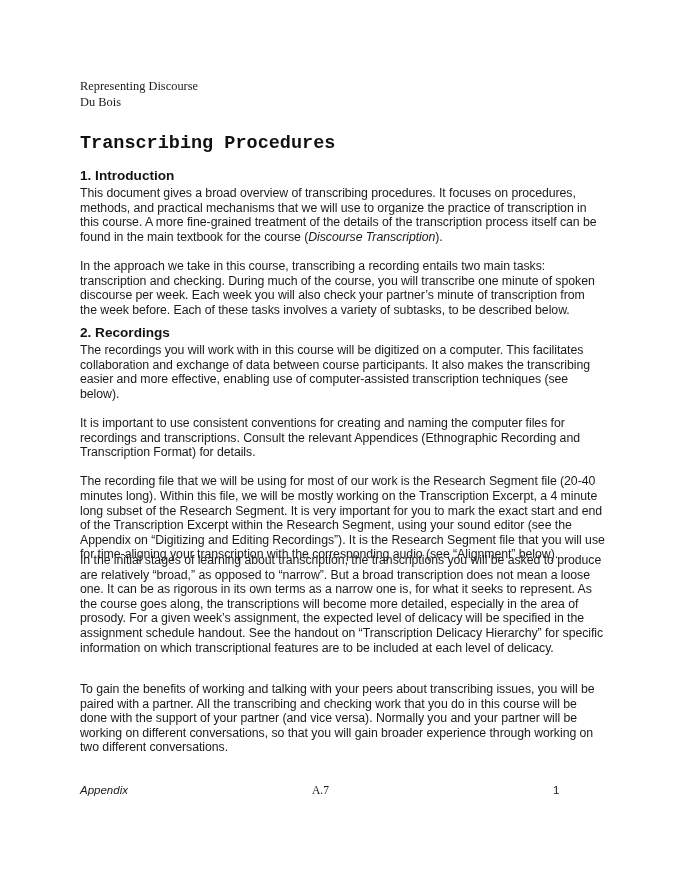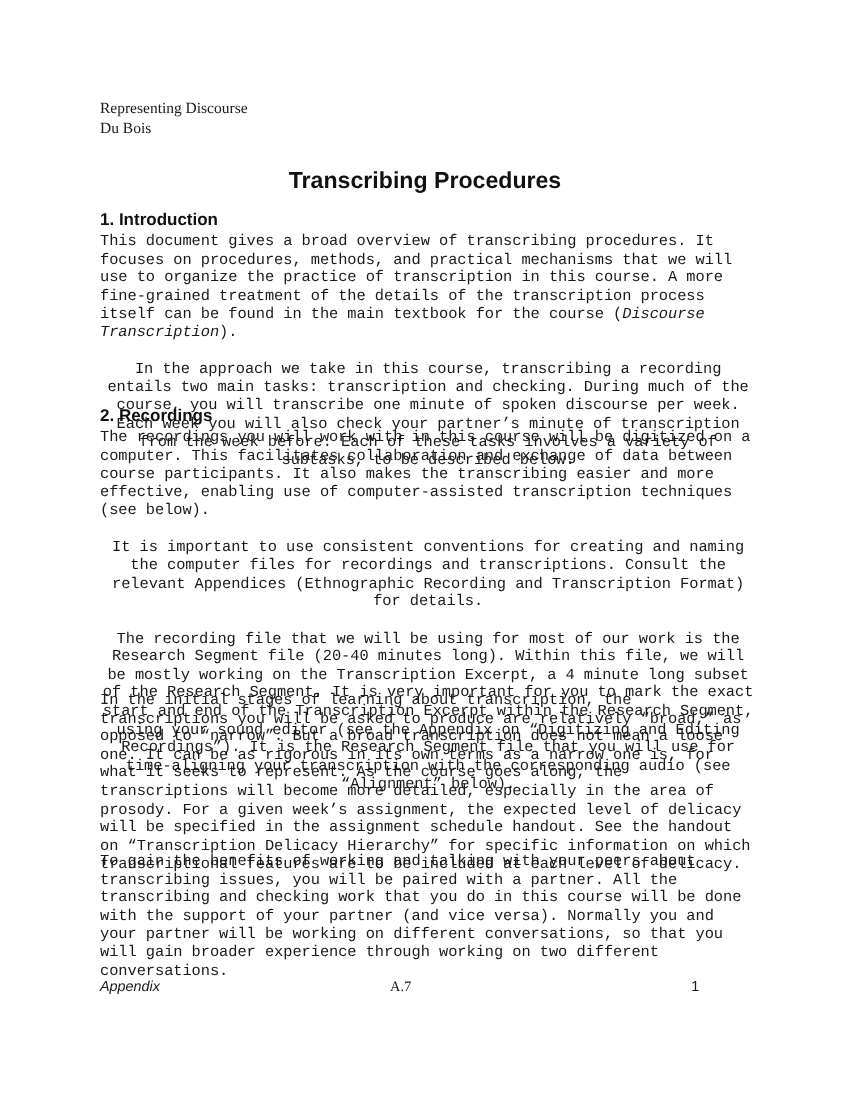--- a/index.html
+++ b/index.html
@@ -1,23 +1,23 @@
 <!DOCTYPE html>
 <html><head>
   <meta charset="utf-8">
   <style>
     html, body { margin: 0; padding: 0; background: #ffffff; }
     body { width: 680px; height: 880px; position: relative; overflow: hidden; color: #1a1a1a; }
     .page { position: absolute; left: 80px; top: 0; width: 525px; }
     .header { position: absolute; top: 79px; left: 0; font-family: Liberation Serif, serif; font-size: 12.4px; line-height: 15.5px; }
-    .title { position: absolute; top: 133px; left: 0; width: 520px; text-align: center; font-family: Liberation Sans, sans-serif; font-weight: bold; font-size: 18.5px; line-height: 22px; color: #111; }
+    .title { position: absolute; top: 133px; left: 0; width: 520px; font-family: Liberation Mono, monospace; font-weight: bold; font-size: 18.5px; line-height: 22px; color: #111; }
     .section { position: absolute; left: 0; width: 525px; }
     .section h2 { margin: 0; font-family: "Liberation Sans", sans-serif; font-weight: bold; font-size: 13.6px; line-height: 17px; color: #111; }
-    .section p { margin: 2px 0 0 0; font-family: Liberation Mono, monospace; font-size: 12.3px; line-height: 14.6px; color: #1a1a1a; letter-spacing: -0.05px; }
-    .section p + p { margin-top: 14.6px; text-align: center; }
+    .section p { margin: 2px 0 0 0; font-family: Liberation Sans, sans-serif; font-size: 12.3px; line-height: 14.6px; color: #1a1a1a; letter-spacing: -0.05px; }
+    .section p + p { margin-top: 14.6px; }
     .section p em { font-style: italic; }
     .footer { position: absolute; top: 783px; left: 0; width: 480px; font-family: "Liberation Sans", sans-serif; font-size: 11.5px; line-height: 14px; }
     .footer .left { position: absolute; left: 0; font-style: italic; }
     .footer .center { position: absolute; left: 232px; font-family: Liberation Serif, serif; }
     .footer .right { position: absolute; left: 473px; }
   </style>
 </head>
 <body>
 
 <div class="page">

